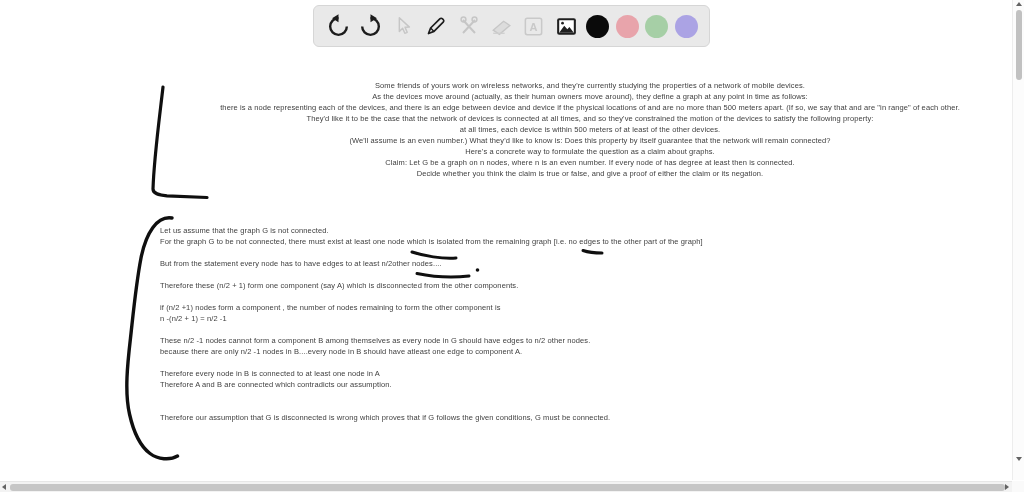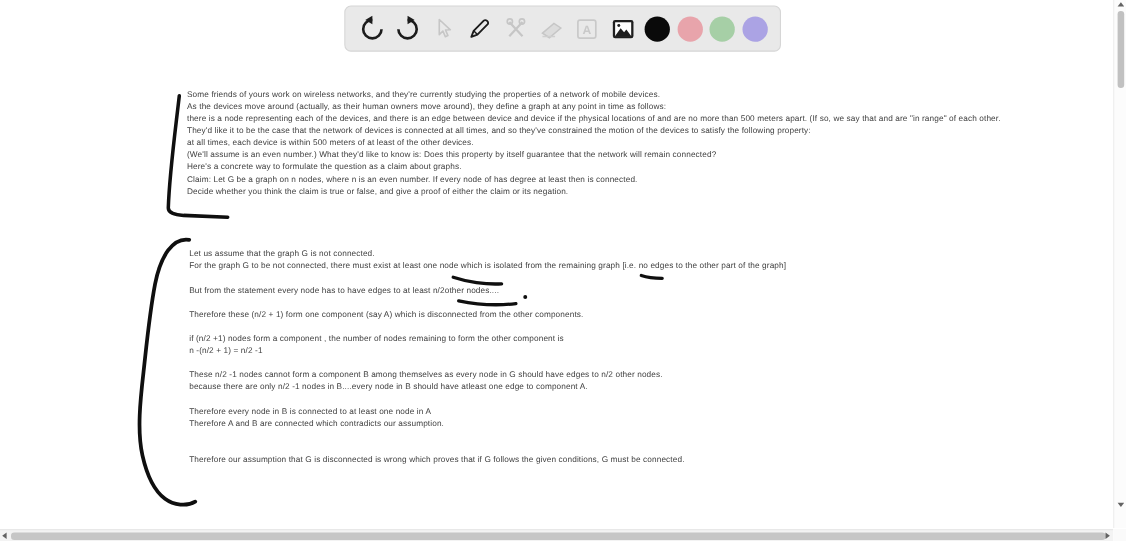--- a/index.html
+++ b/index.html
@@ -17,22 +17,22 @@
   .tbtn { width:26px; height:26px; display:flex; align-items:center; justify-content:center;
           background:transparent; border:none; cursor:pointer; }
   .tbtn svg { display:block; }
   .swatch { width:23px; height:23px; border-radius:50%; border:none; cursor:pointer; }
 
   
   .inktext {
     position:absolute; color:#414141; font-size:7.5px; line-height:11px;
     white-space:pre; letter-spacing:0.1px;
   }
-  #problem-text  { left:170px; top:80px;  width:840px; }
-  #solution-text { left:172px; top:225px; width:840px; }
+  #problem-text  { left:170px; top:80px;  width:840px;text-align:center; }
+  #solution-text { left:160px; top:225px; width:840px; }
 
   
   #ink-overlay { position:absolute; left:0; top:0; width:1024px; height:492px;
                  z-index:4; pointer-events:none; }
 
   
   .vscroll { position:absolute; right:0; top:0; width:12px; height:480px;
              background:#fcfcfc; border-left:1px solid #ededed; z-index:6; }
   .vthumb  { position:absolute; left:3px; top:10px; width:6px; height:70px;
              background:#c1c1c1; border-radius:3px; }

